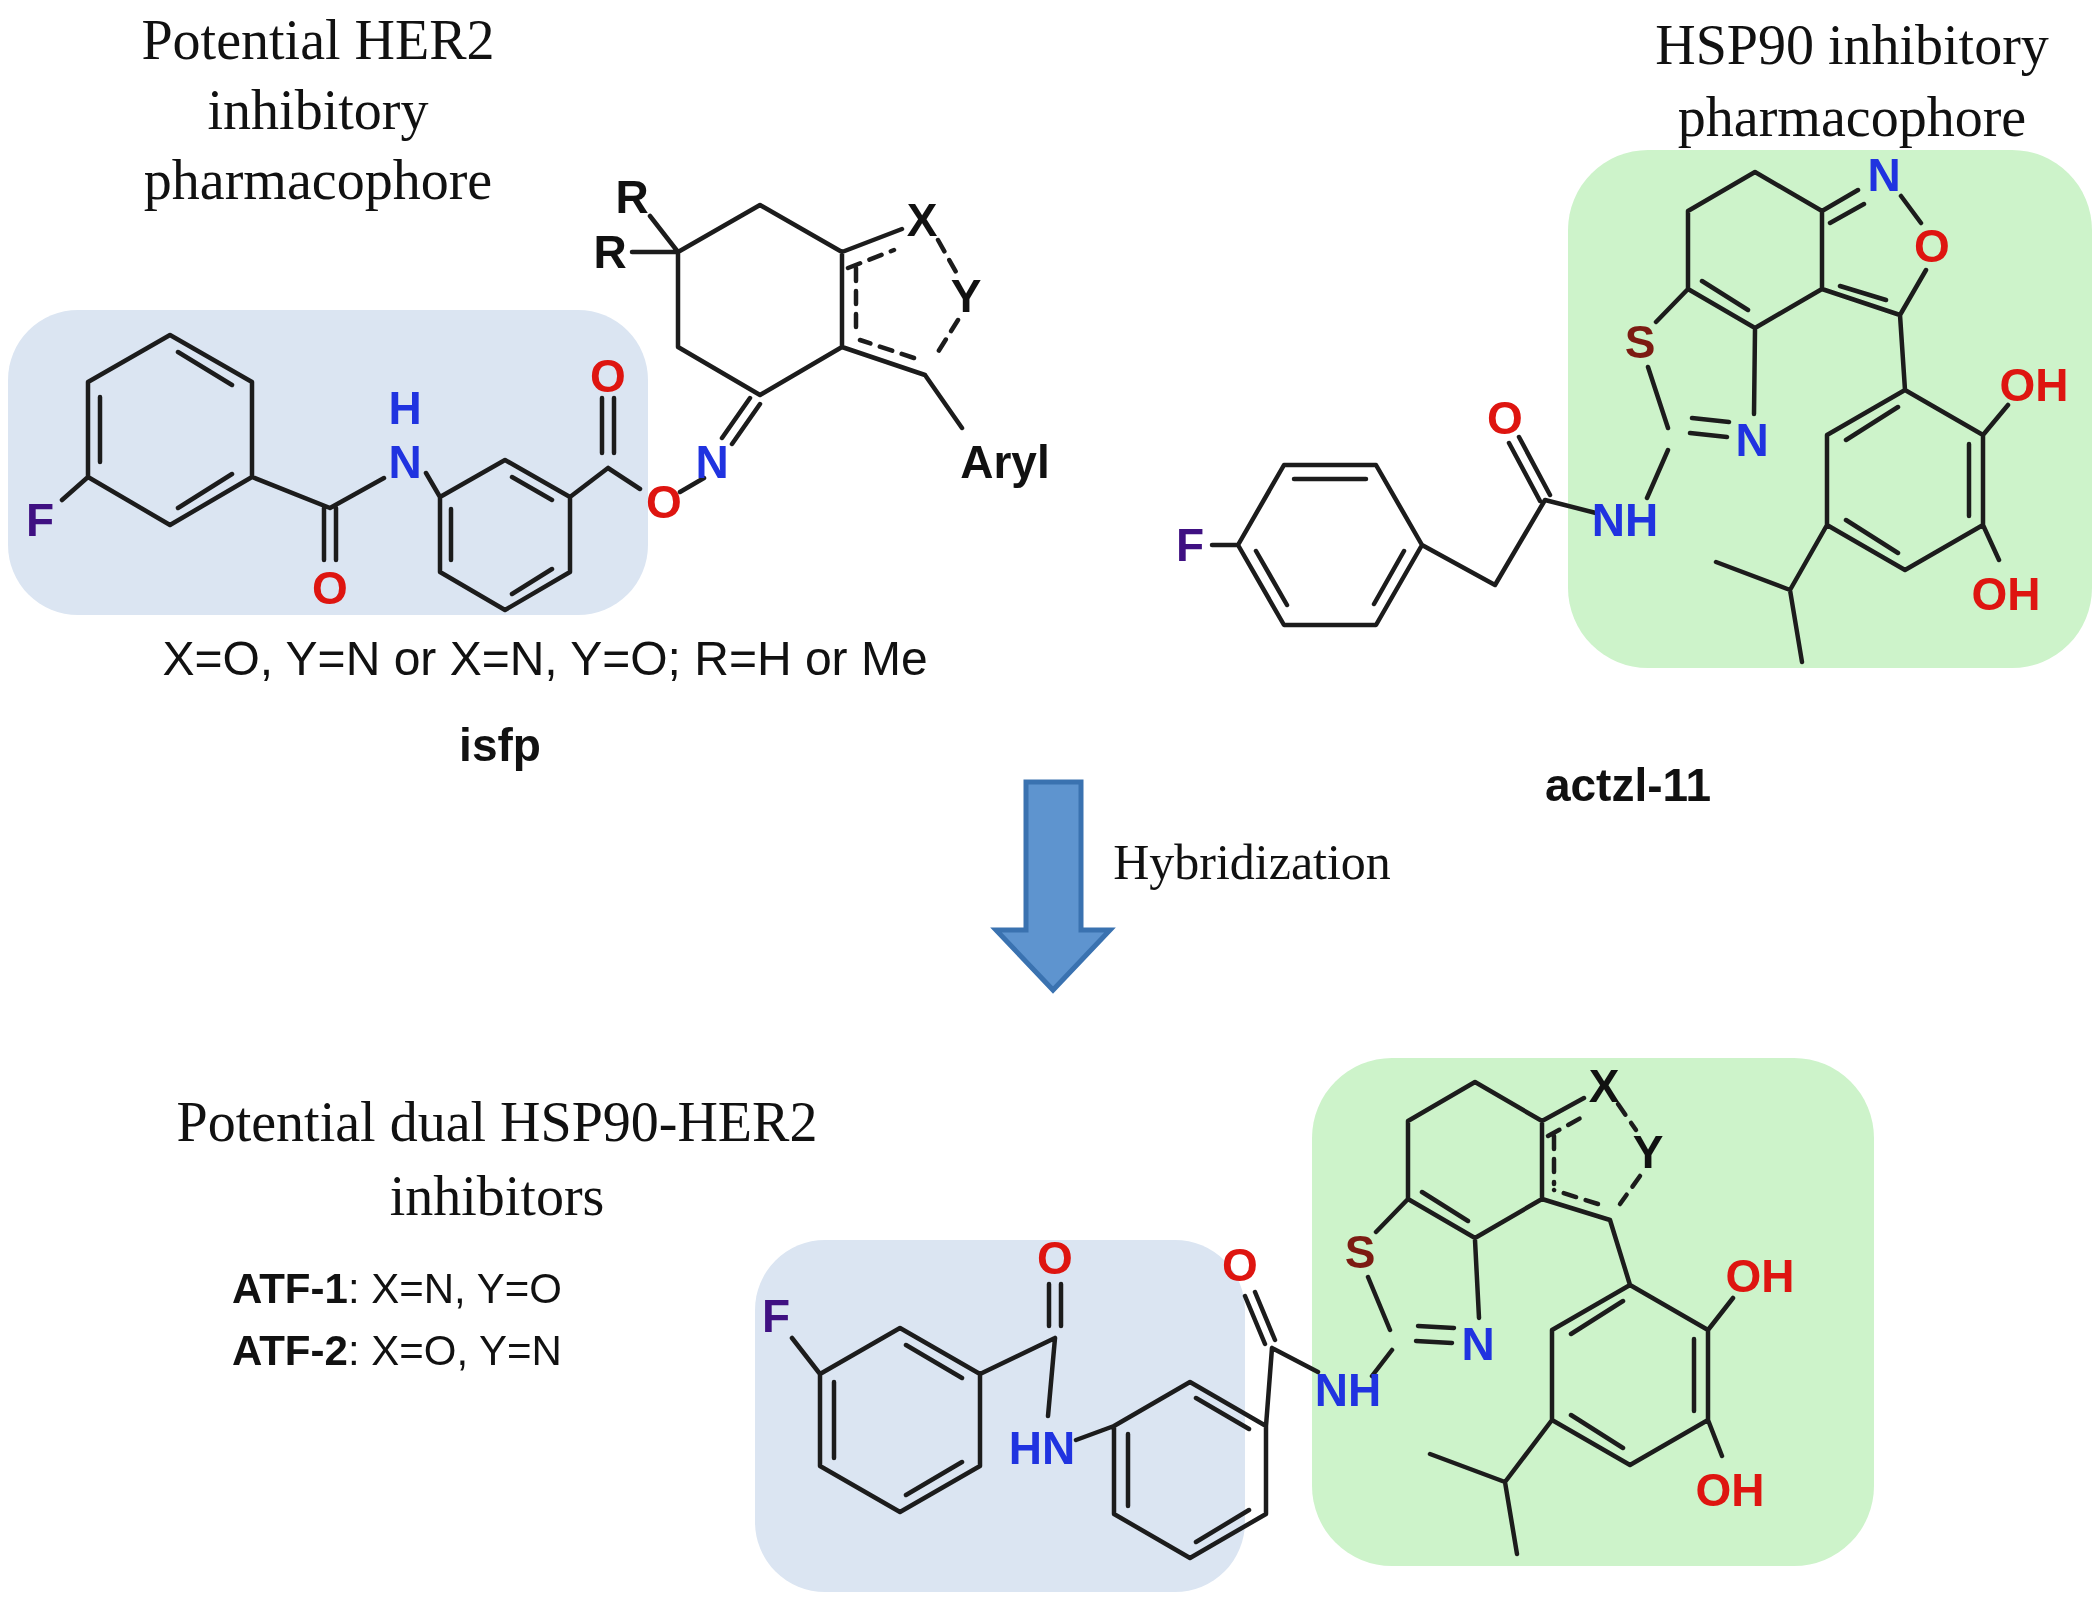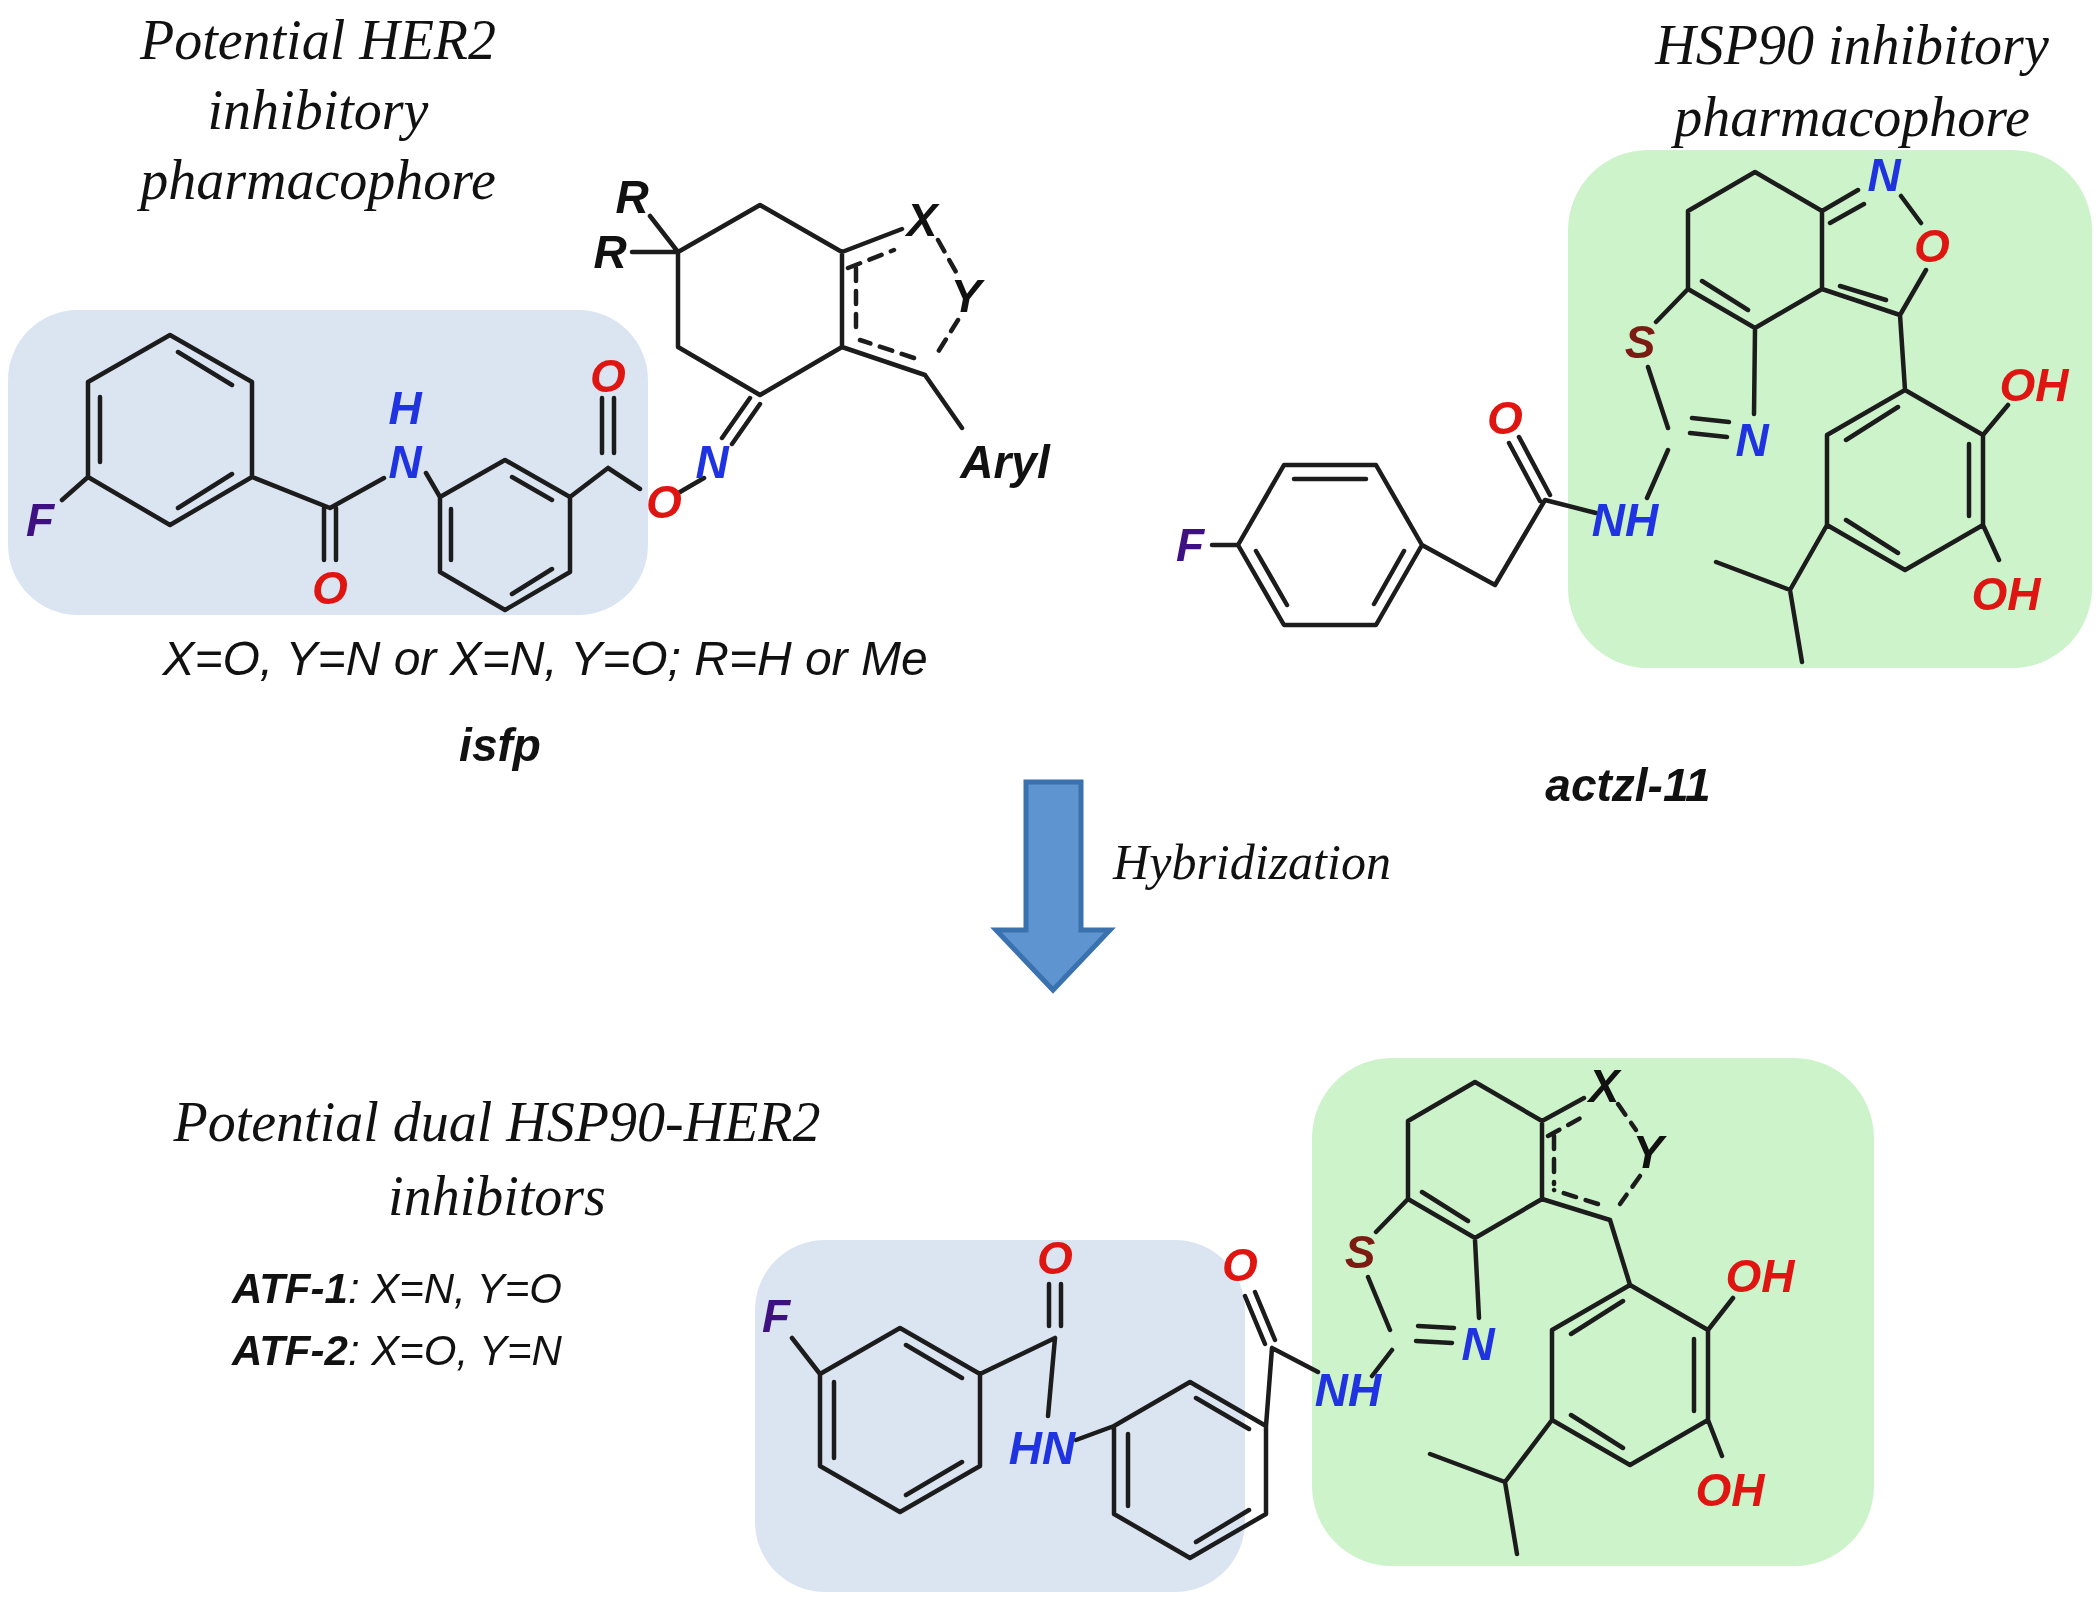--- a/index.html
+++ b/index.html
@@ -1,16 +1,16 @@
 <!DOCTYPE html>
 <html><head>
 <meta charset="utf-8">
 <style>
   html,body{margin:0;padding:0;background:#fff;}
-  .canvas{position:relative;width:2100px;height:1600px;background:#fff;overflow:hidden;font-style:italic;}
+  .canvas{position:relative;width:2100px;height:1600px;background:#fff;overflow:hidden;}
   svg{position:absolute;left:0;top:0;}
   text{dominant-baseline:central;}
   .atom{font-family:"Liberation Sans",sans-serif;font-size:46px;font-weight:600;text-anchor:middle;}
   .serif-title{font-family:"Liberation Serif",serif;font-size:56px;text-anchor:middle;}
   .hyb{font-family:"Liberation Serif",serif;font-size:50px;text-anchor:middle;}
   .annot{font-family:"Liberation Sans",sans-serif;font-size:48px;text-anchor:middle;}
   .atf{font-family:"Liberation Sans",sans-serif;font-size:42px;text-anchor:start;}
   .bold{font-weight:bold;}
   .molname{font-family:"Liberation Sans",sans-serif;font-size:46px;font-weight:bold;text-anchor:middle;}
   .bonds path{fill:none;stroke-width:4.5;stroke-linecap:round;stroke-linejoin:round;}

